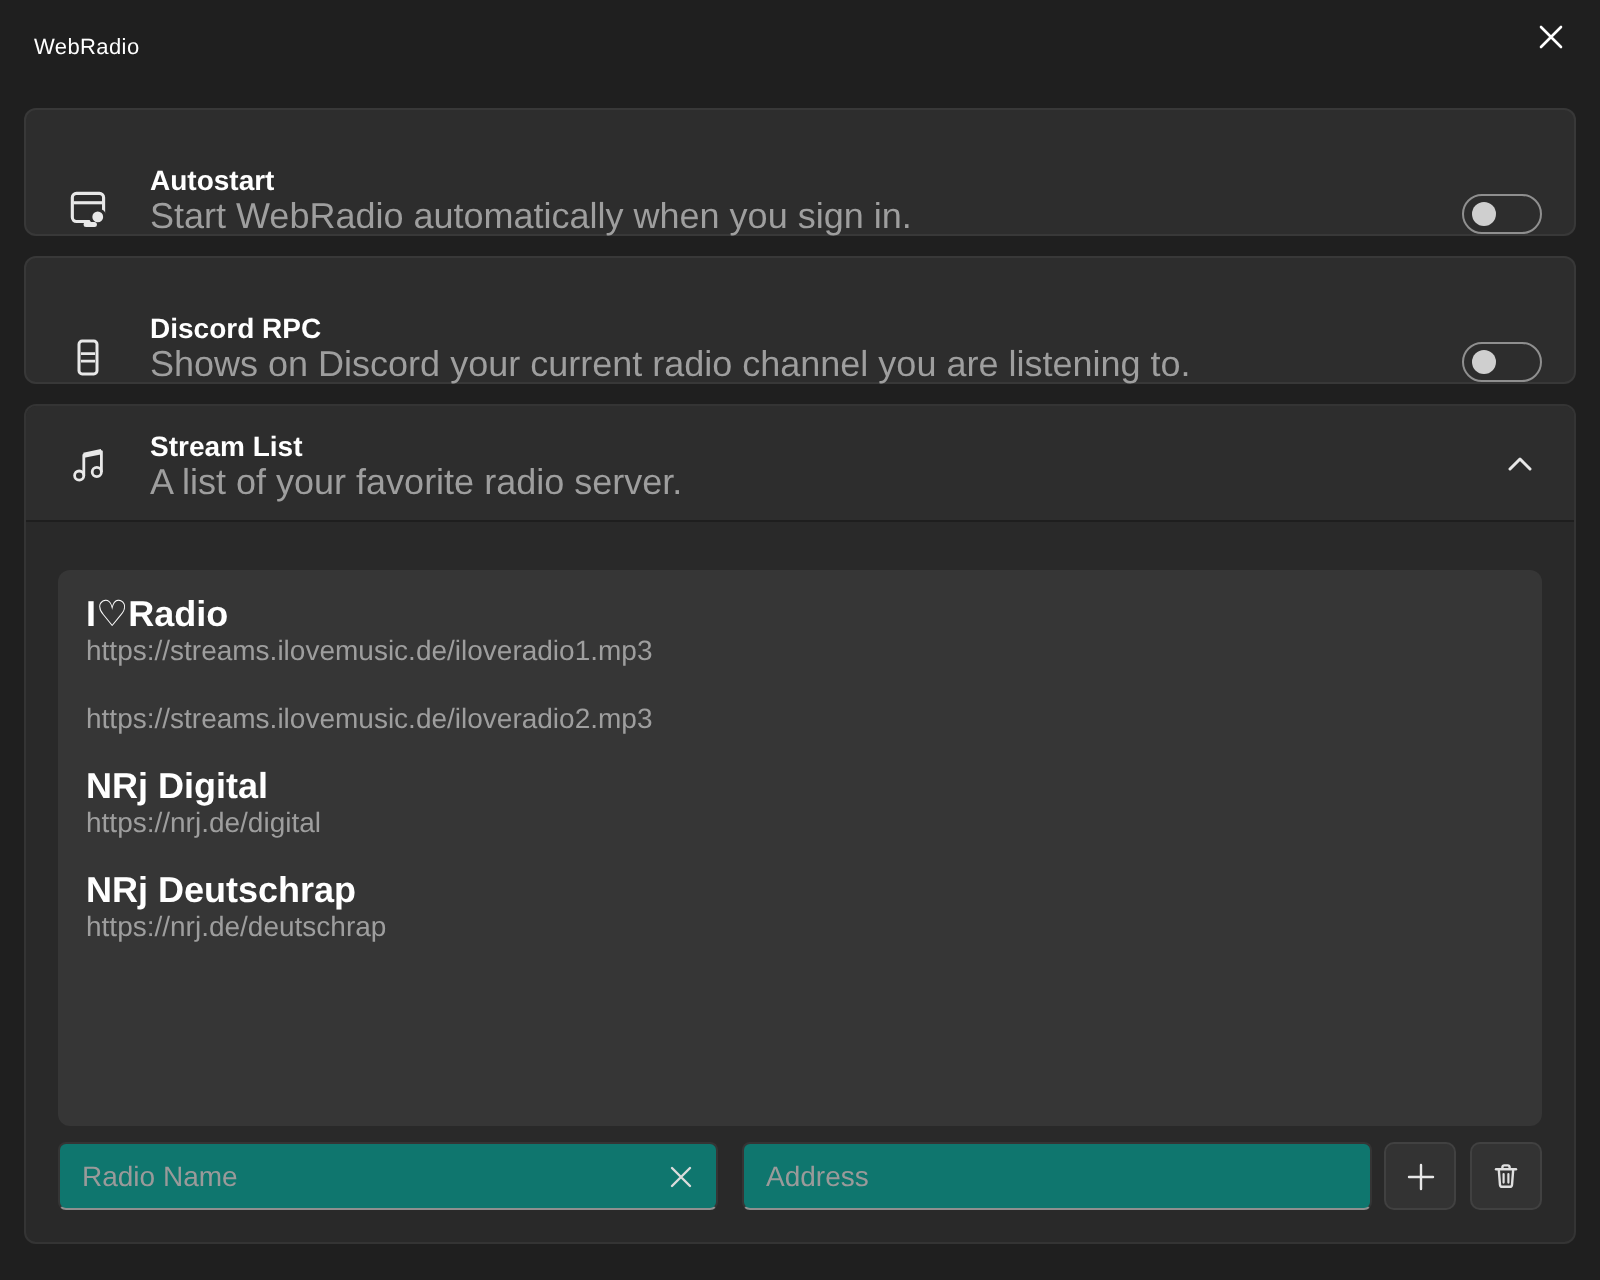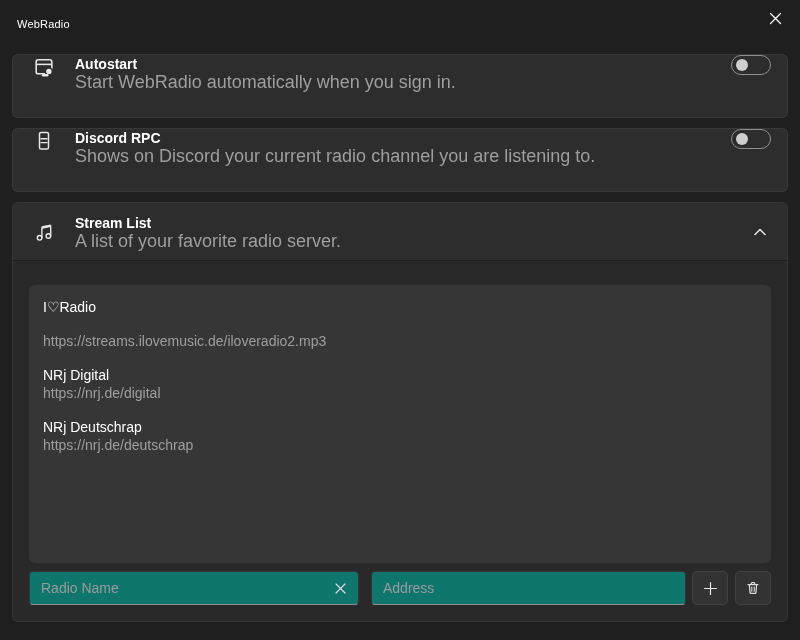--- a/index.html
+++ b/index.html
@@ -34,21 +34,21 @@
     cursor: default;
   }
   .main { padding: 8px 12px 0 12px; }
 
   .card {
     background: #2d2d2d;
     border: 1px solid rgba(255,255,255,0.055);
     border-radius: 6px;
     height: 64px;
     display: flex;
-    align-items: flex-start;
+    align-items: flex-end;
     margin-bottom: 10px;
   }
   .card-icon {
     width: 62px;
     display: flex;
     align-items: center;
     justify-content: center;
     flex: 0 0 62px;
   }
   .card-text { flex: 1; min-width: 0; }
@@ -107,22 +107,22 @@
   }
   .station-panel {
     background: #363636;
     border-radius: 6px;
     height: 278px;
     padding: 13px 14px;
     overflow: hidden;
   }
   .station { margin-bottom: 16px; }
   .station-name {
-    font-size: 14px;
-    font-weight: normal;
+    font-size: 18px;
+    font-weight: bold;
     color: #ffffff;
     line-height: 18px;
   }
   .station-url {
     font-size: 14px;
     color: #9e9e9e;
     line-height: 18px;
   }
   .controls-row {
     margin-top: 8px;
@@ -243,20 +243,21 @@
           </svg>
         </span>
       </div>
     </div>
 
     <div class="expander-content">
       <div class="station-panel">
 
         <div class="station">
           <div class="station-name">I♡Radio</div>
+          <div class="station-url">https://streams.ilovemusic.de/iloveradio1.mp3</div>
         </div>
 
         <div class="station">
           <div class="station-url">https://streams.ilovemusic.de/iloveradio2.mp3</div>
         </div>
 
         <div class="station">
           <div class="station-name">NRj Digital</div>
           <div class="station-url">https://nrj.de/digital</div>
         </div>

